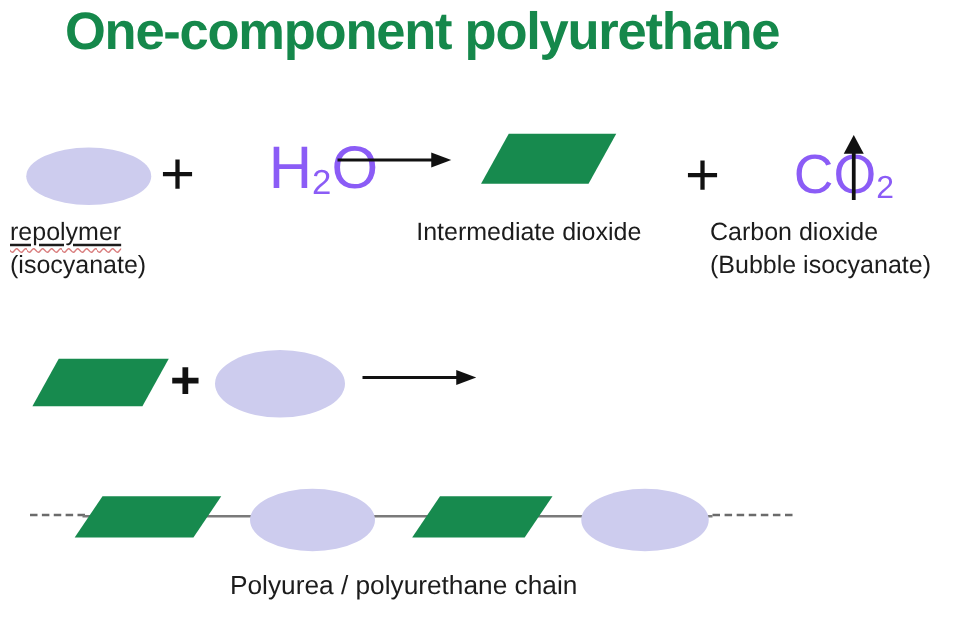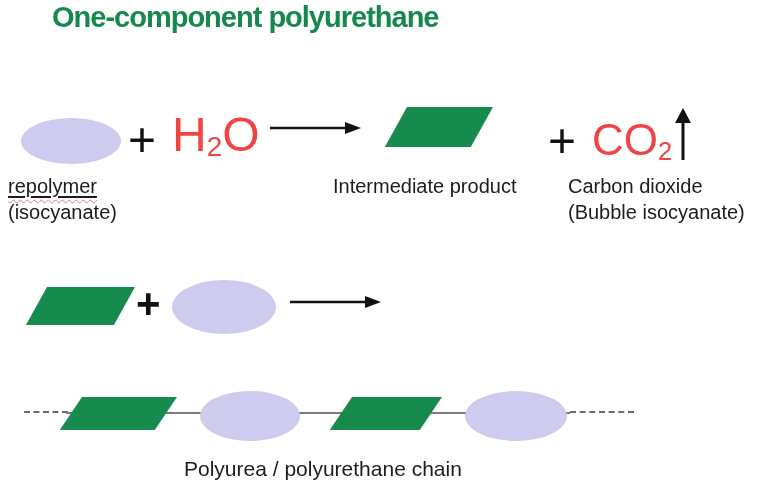--- a/index.html
+++ b/index.html
@@ -1,29 +1,29 @@
 <!DOCTYPE html>
 <html><head>
 <meta charset="utf-8">
 <style>
   html,body{margin:0;padding:0;background:#ffffff;}
   body{width:768px;height:500px;position:relative;overflow:hidden;
        font-family:"Liberation Sans","DejaVu Sans",sans-serif;color:#1c1c1c;}
   .abs{position:absolute;}
   
-  .slide-title{left:52px;top:2px;font-size:29px;font-weight:bold;letter-spacing:-1px;
+  .slide-title{left:52px;top:2px;font-size:42px;font-weight:bold;letter-spacing:-1px;
                color:#15884b;white-space:nowrap;line-height:1.1;}
   
   .ellipse{position:absolute;background:#cdccee;border-radius:50%;z-index:2;}
   .para{position:absolute;background:#178a4e;transform-origin:0 0;transform:skewX(-29deg);z-index:2;}
   .para.chain-skew{transform:skewX(-34deg);}
   
   .op{position:absolute;font-size:48px;line-height:1;color:#111;}
   .op.bold{font-weight:bold;font-size:42px;}
-  .formula{position:absolute;font-size:48px;line-height:1;color:#ef4444;white-space:nowrap;}
+  .formula{position:absolute;font-size:48px;line-height:1;color:#8b5cf6;white-space:nowrap;margin-left:43px;}
   .formula.co2{font-size:44px;}
   .formula sub{font-size:58%;vertical-align:-0.18em;line-height:0;}
   
   .lbl{position:absolute;font-size:20px;line-height:26px;color:#1c1c1c;white-space:nowrap;}
   .spell{text-decoration:underline wavy #d97e7e;text-decoration-thickness:1px;text-underline-offset:6px;}
   .spell .inner{text-decoration:underline solid #1c1c1c;text-decoration-thickness:1.5px;text-underline-offset:3px;}
   .chain-caption{left:184px;top:456px;font-size:21px;}
   
   .solid-line{position:absolute;left:66px;top:412px;width:504px;height:2px;background:#7a7a7a;z-index:1;}
   .dash{position:absolute;top:411px;height:0;border-top:2px dashed #6b6b6b;z-index:1;}
@@ -57,21 +57,21 @@
   <line x1="11" y1="54" x2="11" y2="13" stroke="#111" stroke-width="3"></line>
   <polygon points="3,17 11,2 19,17" fill="#111"></polygon>
 </svg>
 
 <div class="lbl" style="left:8px;top:173px;">
   <div><span class="spell"><span class="inner">repolymer</span></span></div>
   <div>(isocyanate)</div>
 </div>
 
 <div class="lbl" style="left:333px;top:173px;">
-  <div>Intermediate product</div>
+  <div>Intermediate dioxide</div>
 </div>
 
 <div class="lbl" style="left:568px;top:173px;">
   <div>Carbon dioxide</div>
   <div>(Bubble isocyanate)</div>
 </div>
 
 <div class="para" style="left:47px;top:287px;width:88px;height:38px;"></div>
 
 <span class="op bold" style="left:136px;top:283px;">+</span>

